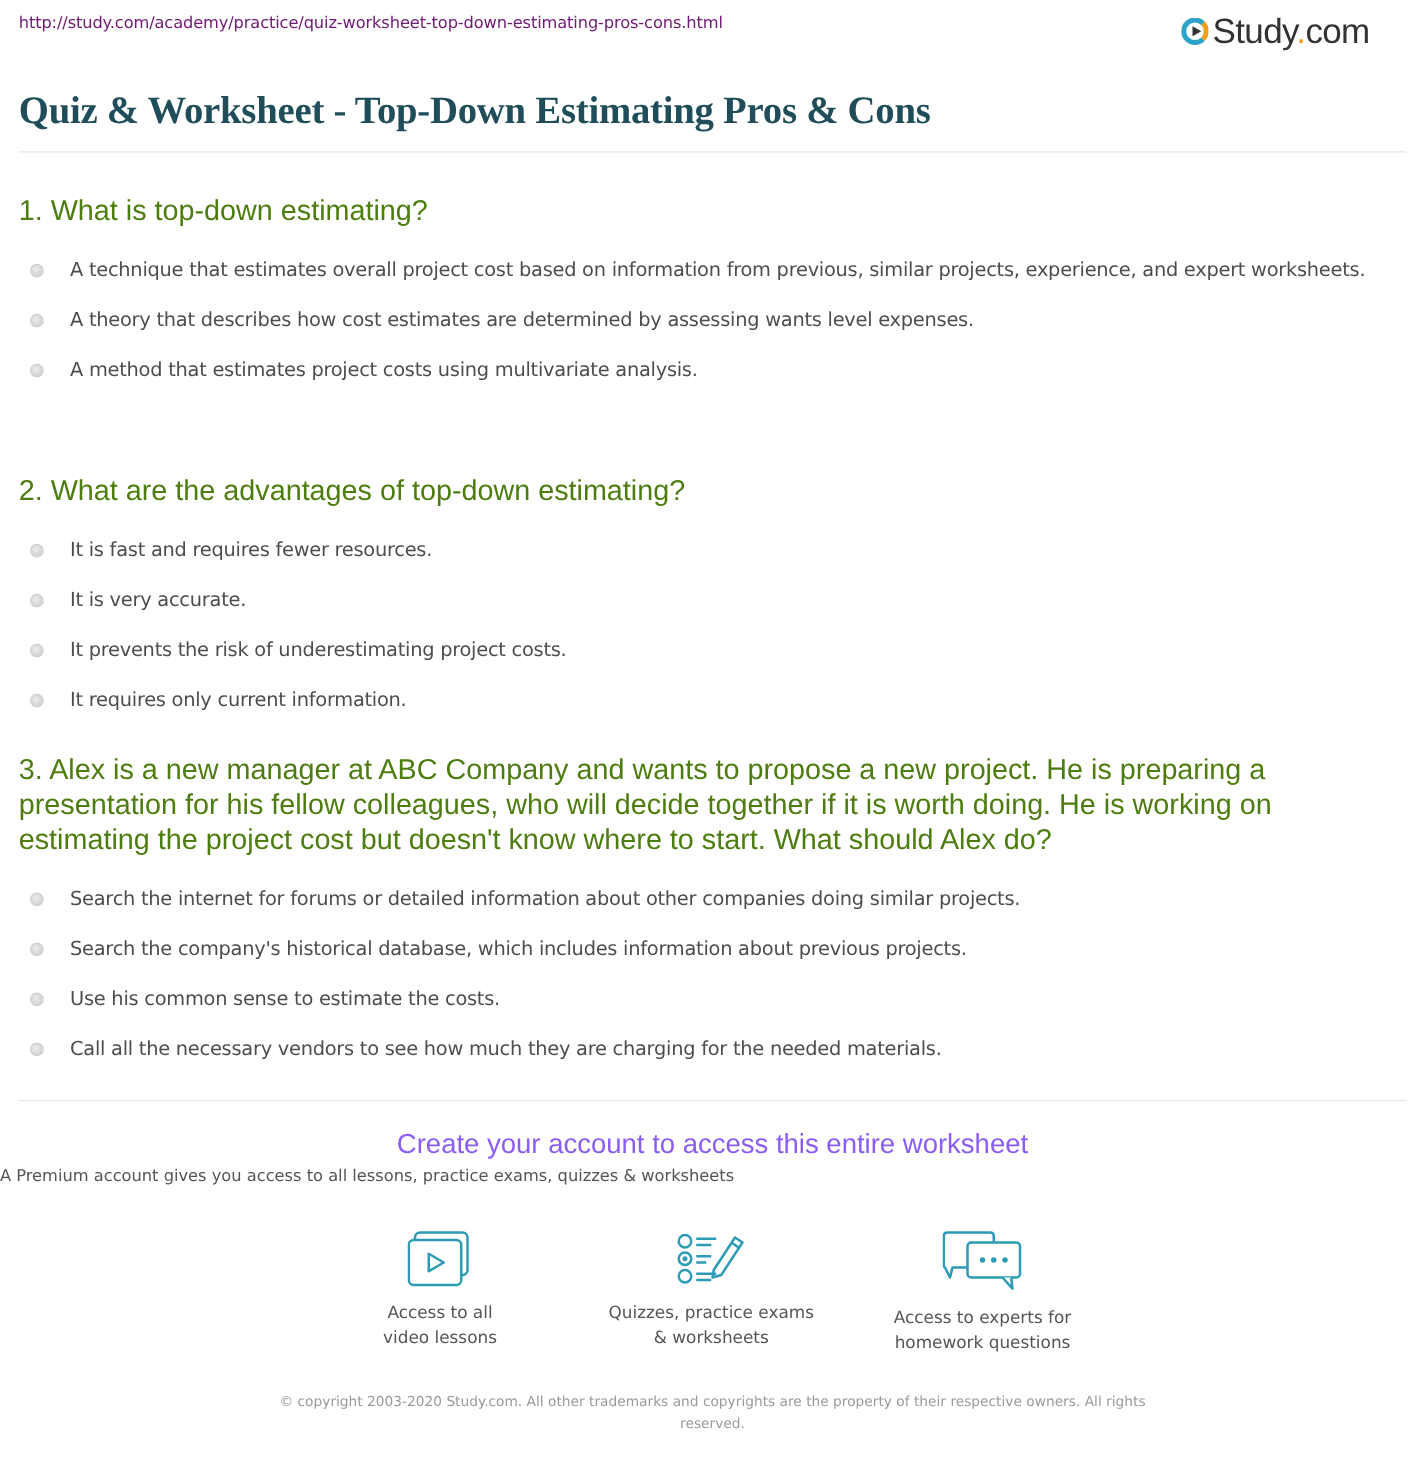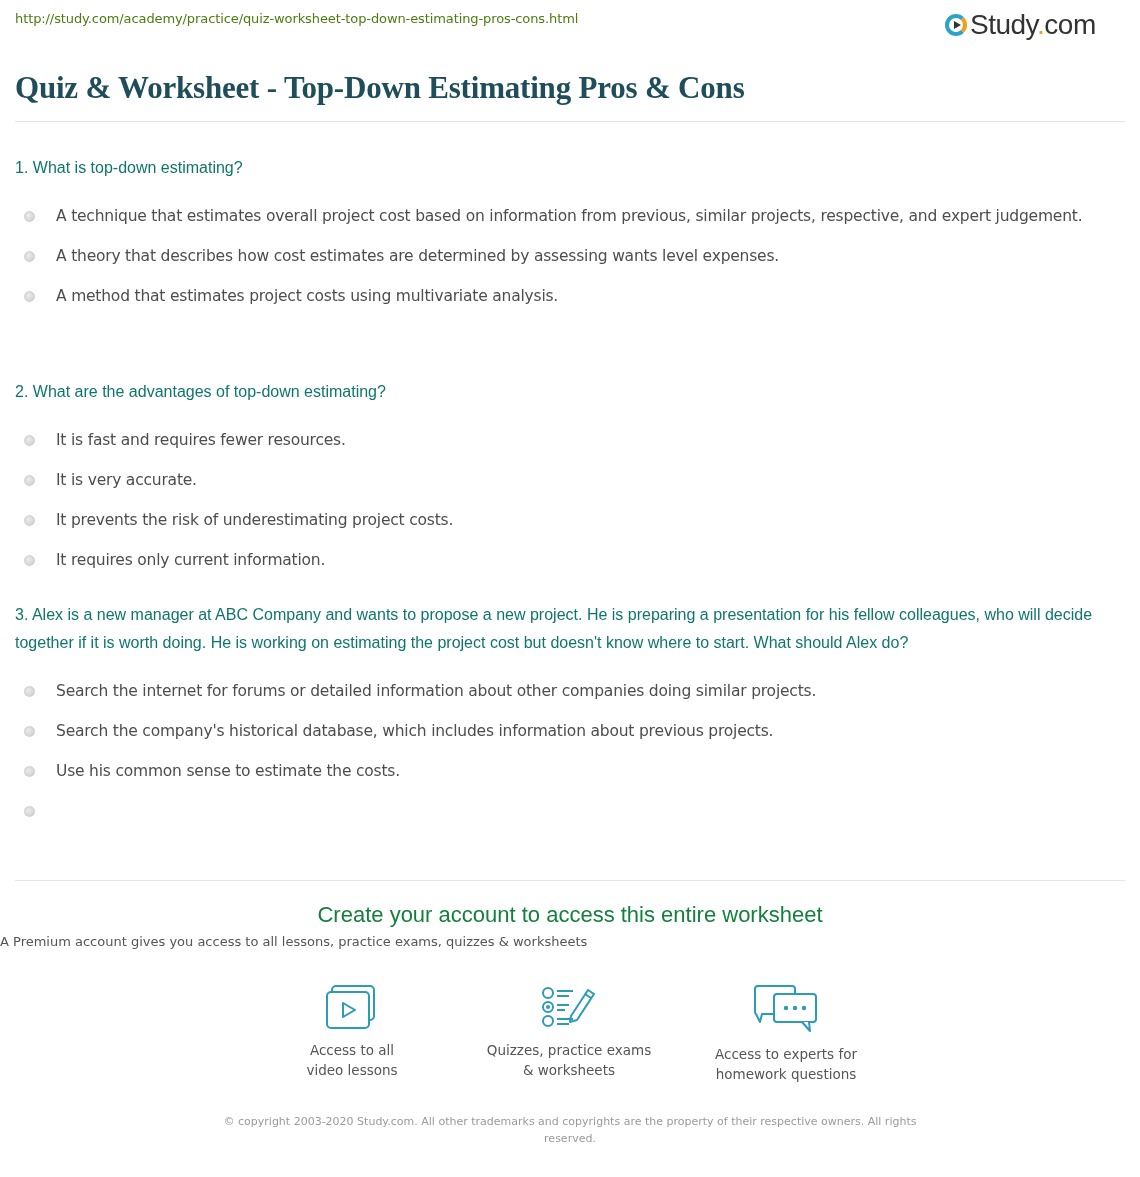--- a/index.html
+++ b/index.html
@@ -1,37 +1,37 @@
 <!DOCTYPE html>
 <html><head>
   <meta charset="utf-8">
   <style>
     * { box-sizing: border-box; margin: 0; padding: 0; }
     html, body { width: 1140px; height: 1177px; background: #ffffff; overflow: hidden; }
     body { font-family: "DejaVu Sans", "Liberation Sans", sans-serif; color: #4a4a4a; position: relative; }
 
-    .url { position: absolute; left: 15px; top: 11px; font-size: 13px; color: #4d7c0f; letter-spacing: -0.1px; }
+    .url { position: absolute; left: 15px; top: 11px; font-size: 13px; color: #701a75; letter-spacing: -0.1px; }
 
     .logo { position: absolute; left: 945px; top: 9px; display: flex; align-items: center; }
     .logo-mark { width: 22px; height: 22px; border-radius: 50%; border: 4px solid #2ea3c9; border-right-color: #f49d1a; position: relative; margin-right: 3px; }
     .logo-mark::after { content: ""; position: absolute; left: 5px; top: 3px; border-left: 7px solid #333; border-top: 4px solid transparent; border-bottom: 4px solid transparent; }
     .logo-text { font-family: "Liberation Sans", sans-serif; font-size: 28px; color: #333; letter-spacing: -0.5px; font-weight: 400; }
     .logo-dot { color: #f49d1a; }
 
     .page-title { position: absolute; left: 15px; top: 70px; font-family: Liberation Serif, serif; font-size: 31px; color: #1f4e5a; letter-spacing: -0.2px; }
     .rule { position: absolute; left: 15px; right: 15px; height: 1px; background: #e6e6e6; }
 
     .question { position: absolute; left: 15px; width: 1112px; }
-    .q-title { font-family: "Liberation Sans", sans-serif; font-size: 16px; color: #0f766e; line-height: 28px; font-weight: 400; }
+    .q-title { font-family: "Liberation Sans", sans-serif; font-size: 23px; color: #4d7c0f; line-height: 28px; font-weight: 400; }
     .options { list-style: none; margin-top: 14px; }
     .option { display: flex; align-items: center; height: 40px; cursor: pointer; }
     .radio { width: 11px; height: 11px; border-radius: 50%; background: radial-gradient(circle at 40% 40%, #ececec, #c9c9c9); border: 1px solid #d0d0d0; margin-left: 9px; margin-right: 21px; flex-shrink: 0; }
     .opt-label { font-size: 15.5px; color: #4d4d4d; letter-spacing: -0.2px; }
 
-    .cta-title { position: absolute; left: 0; width: 1140px; top: 902px; text-align: center; font-family: "Liberation Sans", sans-serif; font-size: 22px; color: #15803d; font-weight: 300; }
+    .cta-title { position: absolute; left: 0; width: 1140px; top: 902px; text-align: center; font-family: "Liberation Sans", sans-serif; font-size: 22px; color: #8b5cf6; font-weight: 300; }
     .cta-sub { position: absolute; left: 0; width: 1140px; top: 934px; text-align: left; font-size: 13px; color: #555; }
 
     .features { position: absolute; top: 984px; left: 0; width: 1140px; }
     .feature { position: absolute; width: 200px; text-align: center; }
     .feature svg { display: block; margin: 0 auto; }
     .feature-label { margin-top: 10px; font-size: 13.5px; color: #555; line-height: 20px; white-space: pre-line; }
 
     .copyright { position: absolute; left: 215px; width: 710px; top: 1113px; text-align: center; font-size: 11px; color: #9a9a9a; line-height: 17px; }
   </style>
 </head>
@@ -45,21 +45,21 @@
 </div>
 
 <h1 class="page-title">Quiz &amp; Worksheet - Top-Down Estimating Pros &amp; Cons</h1>
 <div class="rule" style="top:121px;"></div>
 
 <section class="question" style="top:154px;">
   <h2 class="q-title">1. What is top-down estimating?</h2>
   <ul class="options">
     <li class="option">
         <span class="radio"></span>
-        <span class="opt-label">A technique that estimates overall project cost based on information from previous, similar projects, respective, and expert judgement.</span>
+        <span class="opt-label">A technique that estimates overall project cost based on information from previous, similar projects, experience, and expert worksheets.</span>
       </li>
     <li class="option">
         <span class="radio"></span>
         <span class="opt-label">A theory that describes how cost estimates are determined by assessing wants level expenses.</span>
       </li>
     <li class="option">
         <span class="radio"></span>
         <span class="opt-label">A method that estimates project costs using multivariate analysis.</span>
       </li>
   </ul>
@@ -97,20 +97,21 @@
     <li class="option">
         <span class="radio"></span>
         <span class="opt-label">Search the company's historical database, which includes information about previous projects.</span>
       </li>
     <li class="option">
         <span class="radio"></span>
         <span class="opt-label">Use his common sense to estimate the costs.</span>
       </li>
     <li class="option">
         <span class="radio"></span>
+        <span class="opt-label">Call all the necessary vendors to see how much they are charging for the needed materials.</span>
       </li>
   </ul>
 </section>
 
 <div class="rule" style="top:880px;"></div>
 
 <div class="cta-title">Create your account to access this entire worksheet</div>
 <div class="cta-sub">A Premium account gives you access to all lessons, practice exams, quizzes &amp; worksheets</div>
 
 <div class="features">

